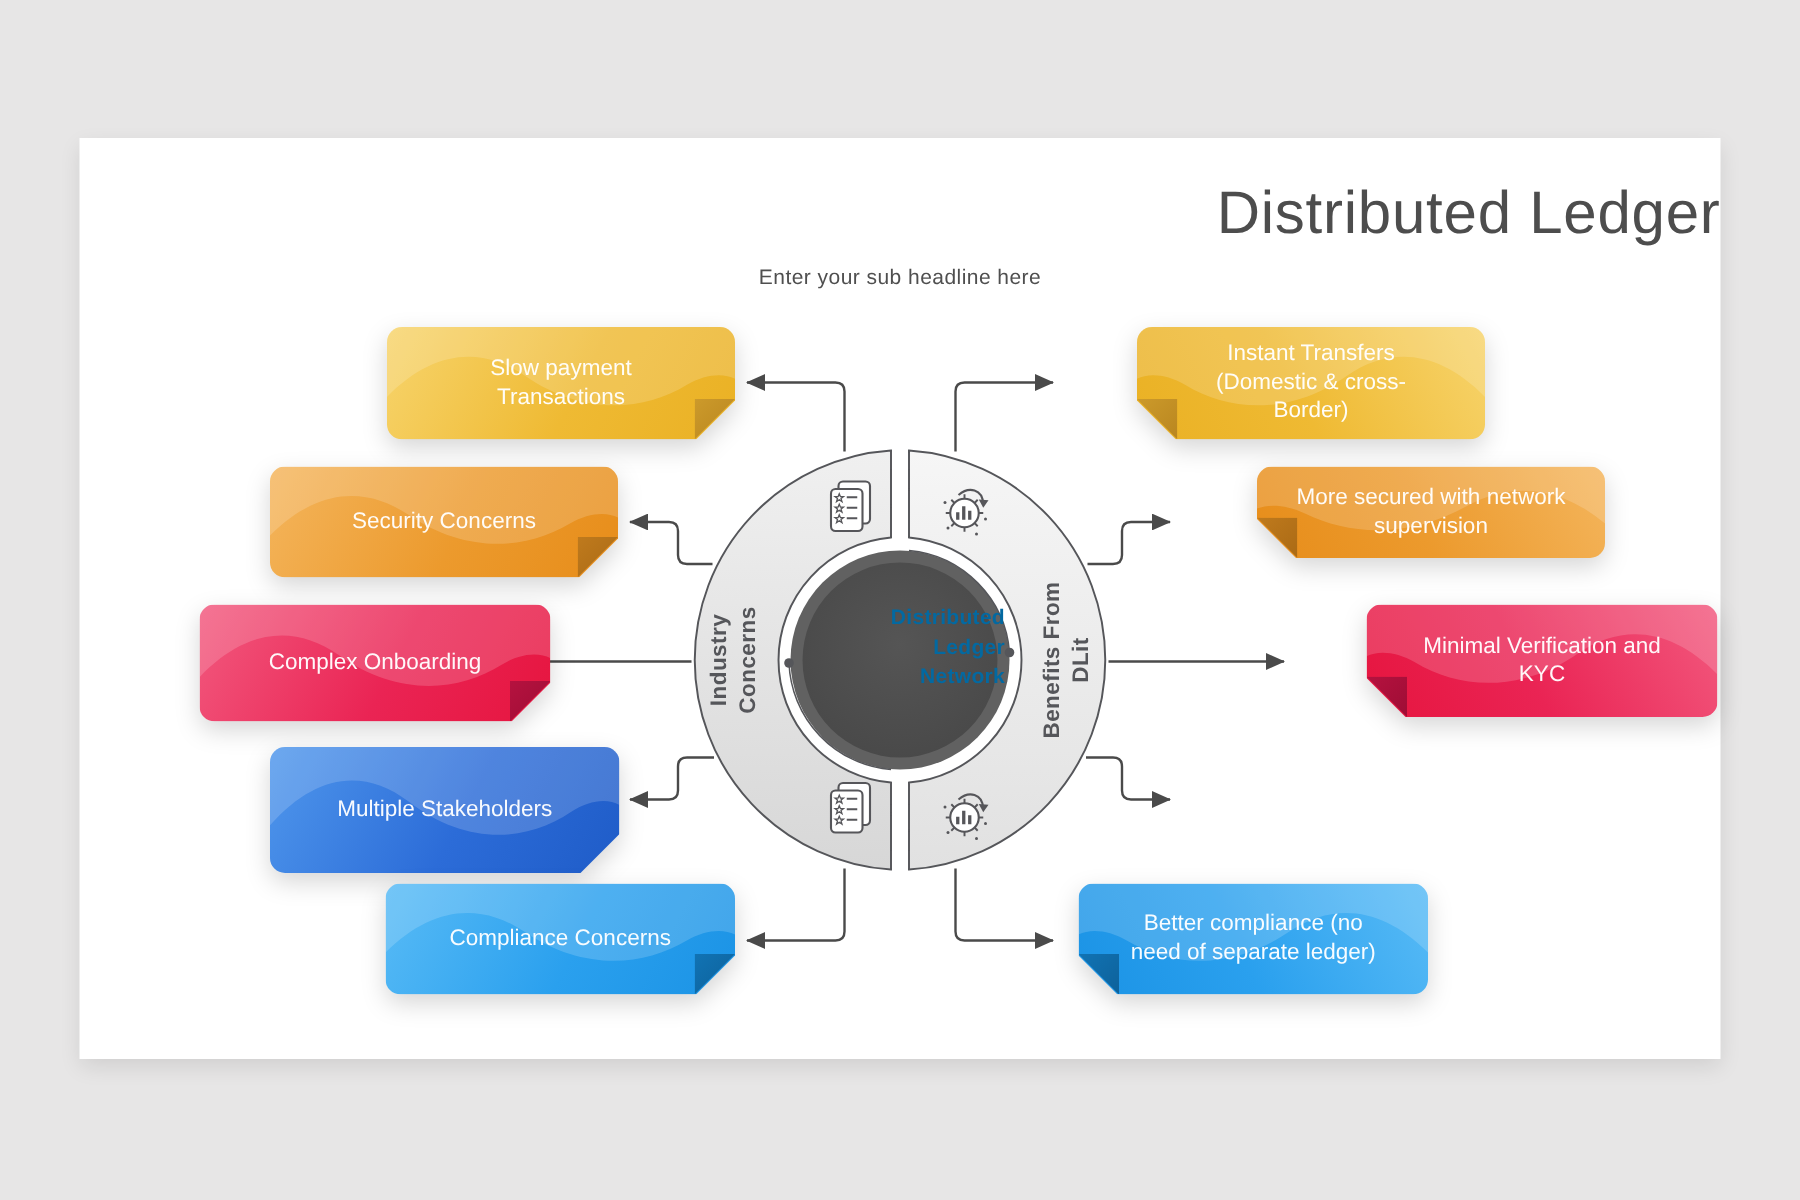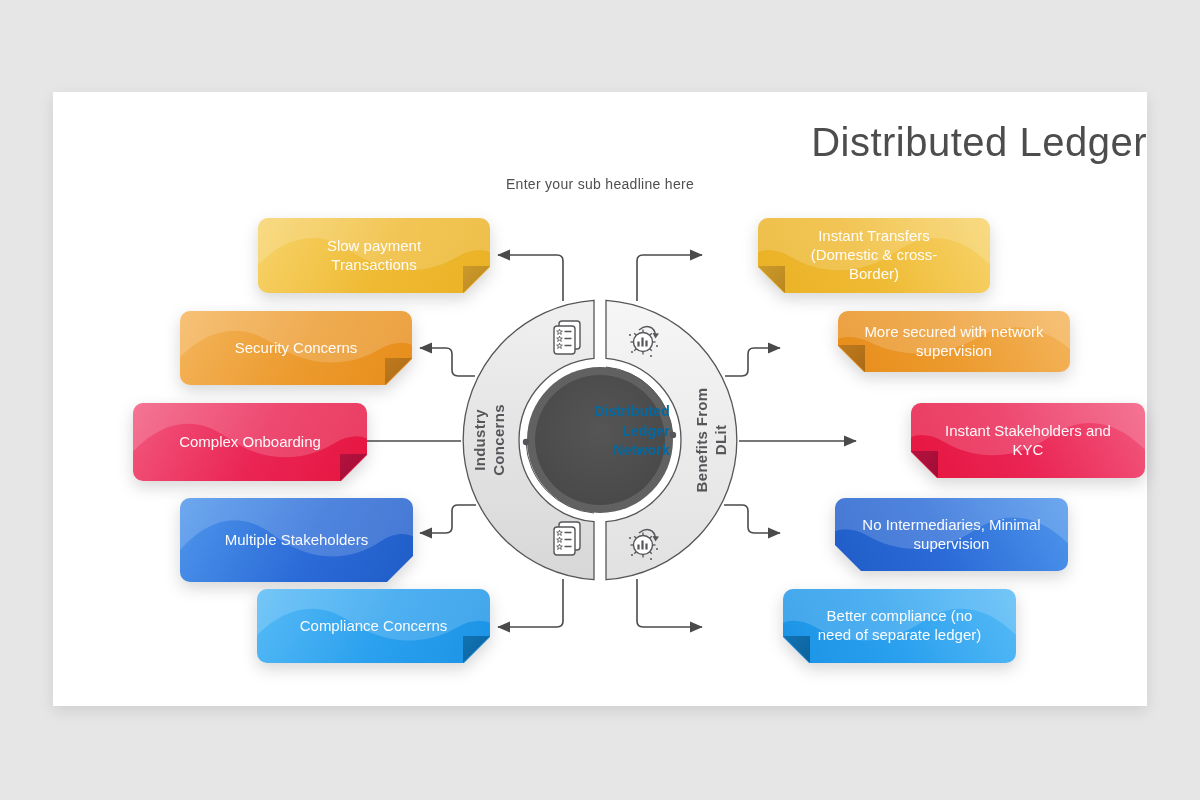--- a/index.html
+++ b/index.html
@@ -63,21 +63,21 @@
   
   .b-l1{left:205px;top:126px;width:232px;height:75px;}
   .b-l2{left:127px;top:219px;width:232px;height:74px;}
   .b-l3{left:50px; top:311px;width:234px;height:78px;margin-left:30px;}
   .b-l4{left:127px;top:406px;width:233px;height:84px;}
   .b-l5{left:204px;top:497px;width:233px;height:74px;}
   .b-r1{left:657px;top:126px;width:232px;height:75px;}
   .b-r2{left:737px;top:219px;width:232px;height:61px;}
   .b-r3{left:810px;top:311px;width:234px;height:75px;}
   .b-r4{left:734px;top:406px;width:233px;height:73px;}
-  .b-r5{left:682px;top:497px;width:233px;height:74px;}
+  .b-r5{left:618px;top:497px;width:233px;height:74px;}
   .circle-svg{position:absolute;left:387px;top:188px;width:320px;height:320px;z-index:3;}
   .vlabel{
     position:absolute;z-index:4;width:140px;height:60px;
     display:flex;align-items:center;justify-content:center;text-align:center;
     transform:rotate(-90deg);
     font-size:15px;font-weight:bold;color:#55565a;line-height:1.3;white-space:pre-line;letter-spacing:0.3px;
   }
   .vlabel-left{left:366px;top:318px;}
   .vlabel-right{left:588px;top:318px;}
   .center-label{
@@ -288,30 +288,21 @@
       <div class="fold"></div>
       <div class="banner-label">More secured with network supervision</div>
     </div>
   </div>
   <div class="banner side-right c-pink b-r3">
     <div class="banner-body">
       <svg class="wave" viewBox="0 0 232 74" preserveAspectRatio="none">
           <path d="M0,46 C30,16 62,12 92,32 C130,58 170,56 200,38 C212,31 224,30 232,34 L232,0 L0,0 Z" fill="#ffffff" opacity="0.17"></path>
         </svg>
       <div class="fold"></div>
-      <div class="banner-label">Instant Stakeholders and KYC</div>
-    </div>
-  </div>
-  <div class="banner side-right c-blue b-r4">
-    <div class="banner-body">
-      <svg class="wave" viewBox="0 0 232 74" preserveAspectRatio="none">
-          <path d="M0,46 C30,16 62,12 92,32 C130,58 170,56 200,38 C212,31 224,30 232,34 L232,0 L0,0 Z" fill="#ffffff" opacity="0.17"></path>
-        </svg>
-      <div class="fold"></div>
-      <div class="banner-label">No Intermediaries, Minimal supervision</div>
+      <div class="banner-label">Minimal Verification and KYC</div>
     </div>
   </div>
   <div class="banner side-right c-lightblue b-r5">
     <div class="banner-body">
       <svg class="wave" viewBox="0 0 232 74" preserveAspectRatio="none">
           <path d="M0,46 C30,16 62,12 92,32 C130,58 170,56 200,38 C212,31 224,30 232,34 L232,0 L0,0 Z" fill="#ffffff" opacity="0.17"></path>
         </svg>
       <div class="fold"></div>
       <div class="banner-label">Better compliance (no need of separate ledger)</div>
     </div>

